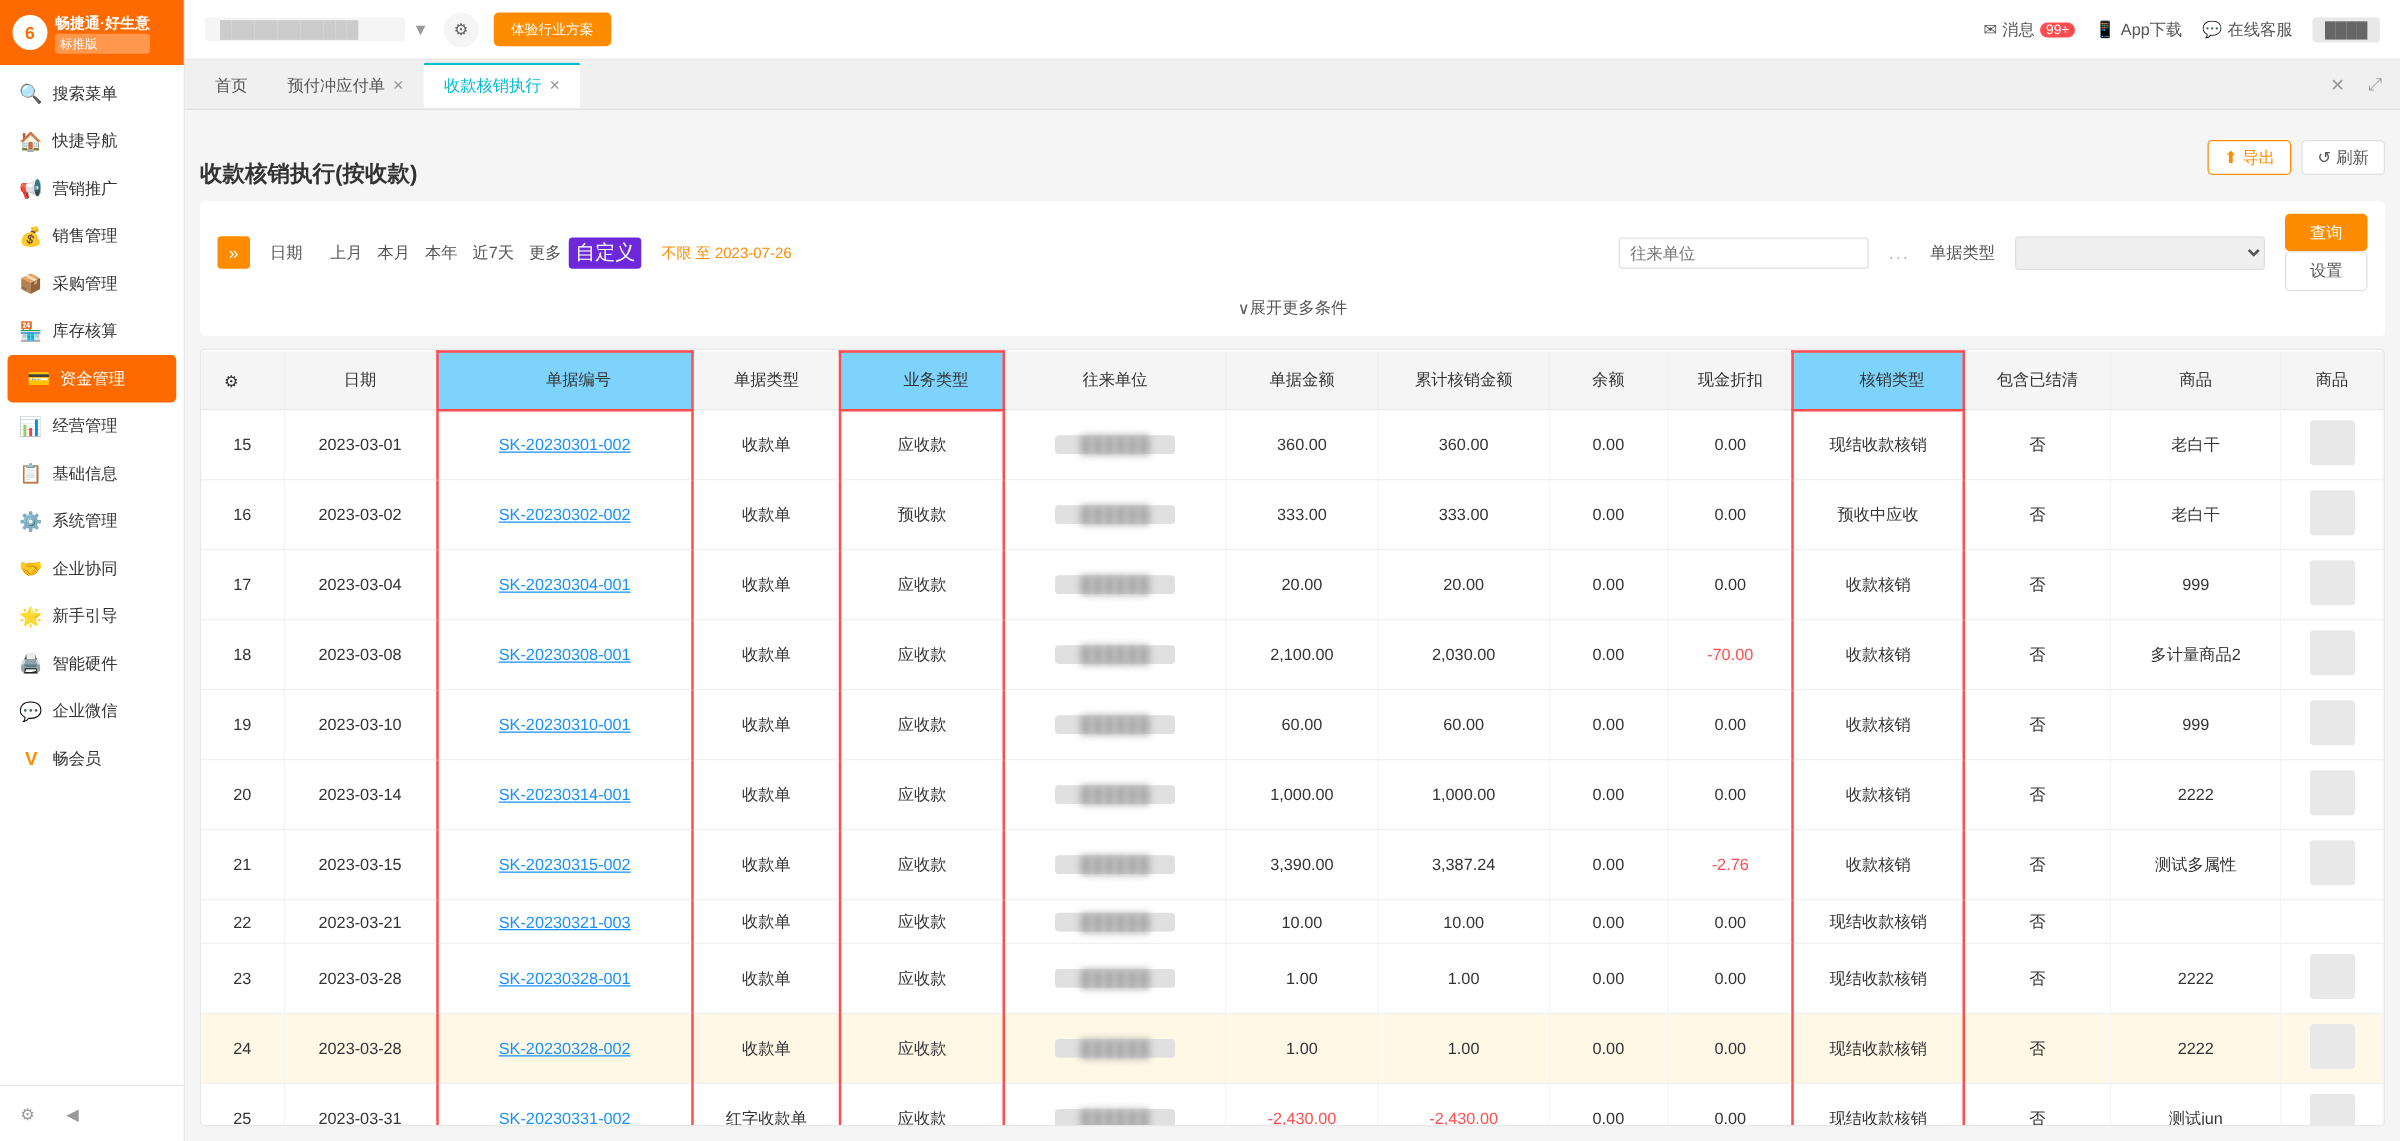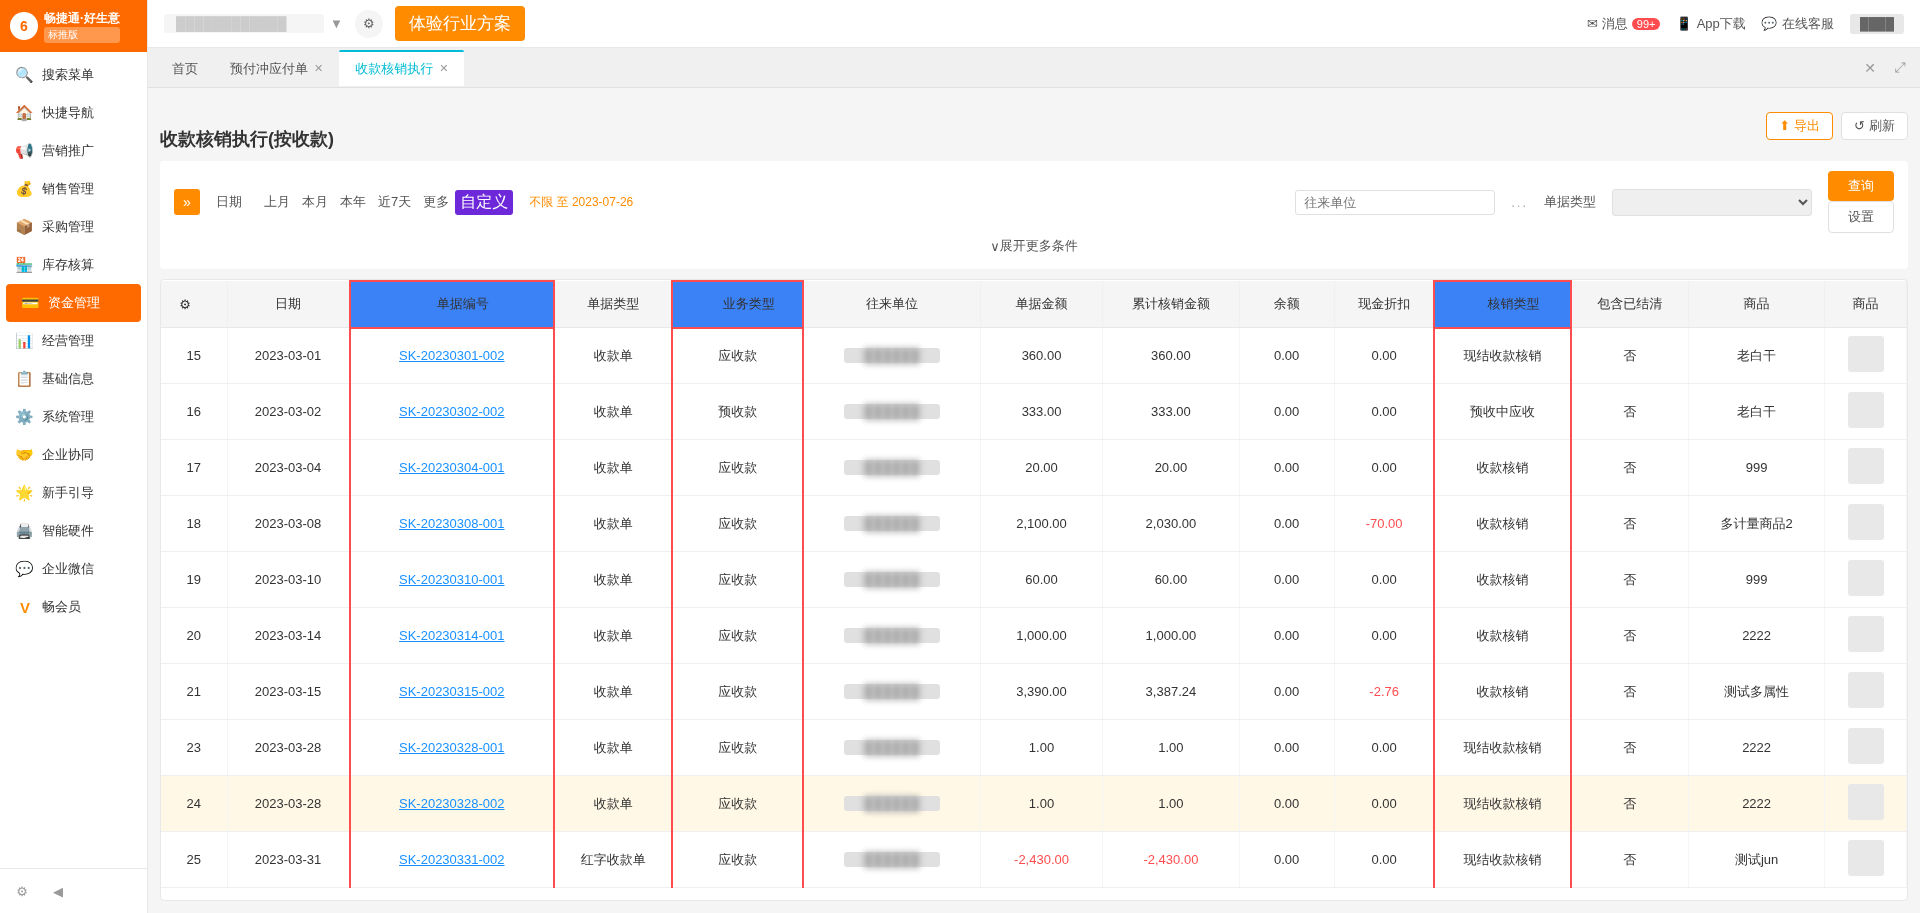--- a/index.html
+++ b/index.html
@@ -21,21 +21,21 @@
 
     
     .main { flex: 1; display: flex; flex-direction: column; overflow: hidden; }
 
     
     .topbar { background: #fff; border-bottom: 1px solid #e8e8e8; display: flex; align-items: center; padding: 0 16px; height: 48px; gap: 12px; }
     .topbar-brand { display: flex; align-items: center; gap: 6px; }
     .topbar-brand-text { color: #ccc; font-size: 13px; background: #f5f5f5; padding: 2px 12px; border-radius: 3px; width: 160px; }
     .topbar-dropdown-icon { color: #999; cursor: pointer; }
     .topbar-gear { width: 28px; height: 28px; background: #f5f5f5; border-radius: 50%; display: flex; align-items: center; justify-content: center; cursor: pointer; color: #666; }
-    .topbar-solution-btn { background: #ff8c00; color: #fff; border: none; padding: 6px 14px; border-radius: 4px; cursor: pointer; font-size: 17px; }
+    .topbar-solution-btn { background: #ff8c00; color: #fff; border: none; padding: 6px 14px; border-radius: 4px; cursor: pointer; font-size: 11px; }
     .topbar-spacer { flex: 1; }
     .topbar-actions { display: flex; align-items: center; gap: 16px; color: #555; }
     .topbar-action-item { display: flex; align-items: center; gap: 4px; cursor: pointer; font-size: 13px; }
     .topbar-badge { background: #ff4d4f; color: #fff; border-radius: 10px; padding: 0 5px; font-size: 11px; min-width: 18px; text-align: left; }
     .topbar-user { background: #e8e8e8; border-radius: 3px; padding: 3px 10px; font-size: 12px; color: #666; }
 
     
     .tabbar { background: #f0f0f0; display: flex; align-items: center; padding: 0 8px; border-bottom: 1px solid #e0e0e0; min-height: 40px; }
     .tab { display: flex; align-items: center; gap: 6px; padding: 8px 16px; cursor: pointer; font-size: 13px; color: #555; border-top: 2px solid transparent; }
     .tab.active { background: #fff; color: #00bcd4; border-top: 2px solid #00bcd4; border-radius: 2px 2px 0 0; }
@@ -87,21 +87,21 @@
     .col-acc { width: 100px; text-align: center; }
     .col-balance { width: 70px; }
     .col-discount { width: 70px; }
     .col-verify { width: 90px; }
     .col-settled { width: 70px; }
     .col-goods { width: 100px; }
     .col-thumb { width: 60px; }
 
     .col-code-header, .col-biz-header, .col-verify-header { 
       border: 2px solid #ff4d4f !important; 
-      background: #3b82f6; 
+      background: #7dd3fc; 
       padding-left: 32px;
     }
     .col-code-cell, .col-biz-cell, .col-verify-cell { 
       border-left: 2px solid #ff4d4f; 
       border-right: 2px solid #ff4d4f;
     }
 
     .settings-icon { width: 28px; height: 28px; background: #f5f5f5; border-radius: 4px; display: flex; align-items: center; justify-content: center; cursor: pointer; }
 
     
@@ -445,20 +445,40 @@
     <td class="col-balance">0.00</td>
     <td class="col-discount negative">-2.76</td>
     <td class="col-verify col-verify-cell">收款核销</td>
     <td class="col-settled">否</td>
     <td class="col-goods">测试多属性</td>
     <td class="col-thumb">
       <div style="width:36px;height:36px;background:#e8e8e8;border-radius:3px;display:inline-block;"></div>
     </td>
   </tr>
             <tr>
+    <td class="col-num">22</td>
+    <td class="col-date">2023-03-21</td>
+    <td class="col-code col-code-cell">
+      <span class="link-cell">SK-20230321-003</span>
+    </td>
+    <td class="col-type">收款单</td>
+    <td class="col-biz col-biz-cell">应收款</td>
+    <td class="col-partner"><span style="color:transparent;text-shadow:0 0 6px #aaa;background:#e0e0e0;border-radius:3px;padding:0 20px;">██████</span></td>
+    <td class="col-amount">10.00</td>
+    <td class="col-acc">10.00</td>
+    <td class="col-balance">0.00</td>
+    <td class="col-discount">0.00</td>
+    <td class="col-verify col-verify-cell">现结收款核销</td>
+    <td class="col-settled">否</td>
+    <td class="col-goods"></td>
+    <td class="col-thumb">
+      
+    </td>
+  </tr>
+            <tr>
     <td class="col-num">23</td>
     <td class="col-date">2023-03-28</td>
     <td class="col-code col-code-cell">
       <span class="link-cell">SK-20230328-001</span>
     </td>
     <td class="col-type">收款单</td>
     <td class="col-biz col-biz-cell">应收款</td>
     <td class="col-partner"><span style="color:transparent;text-shadow:0 0 6px #aaa;background:#e0e0e0;border-radius:3px;padding:0 20px;">██████</span></td>
     <td class="col-amount">1.00</td>
     <td class="col-acc">1.00</td>

